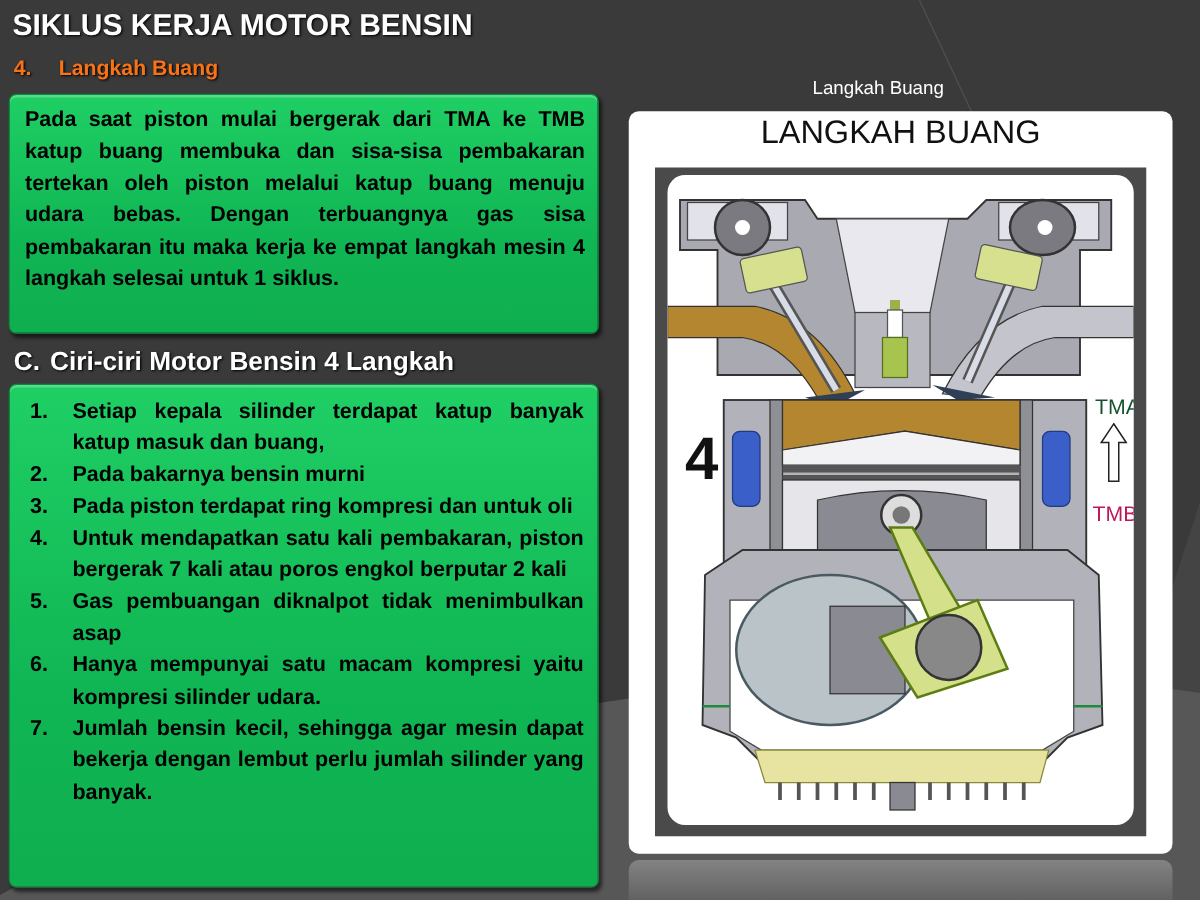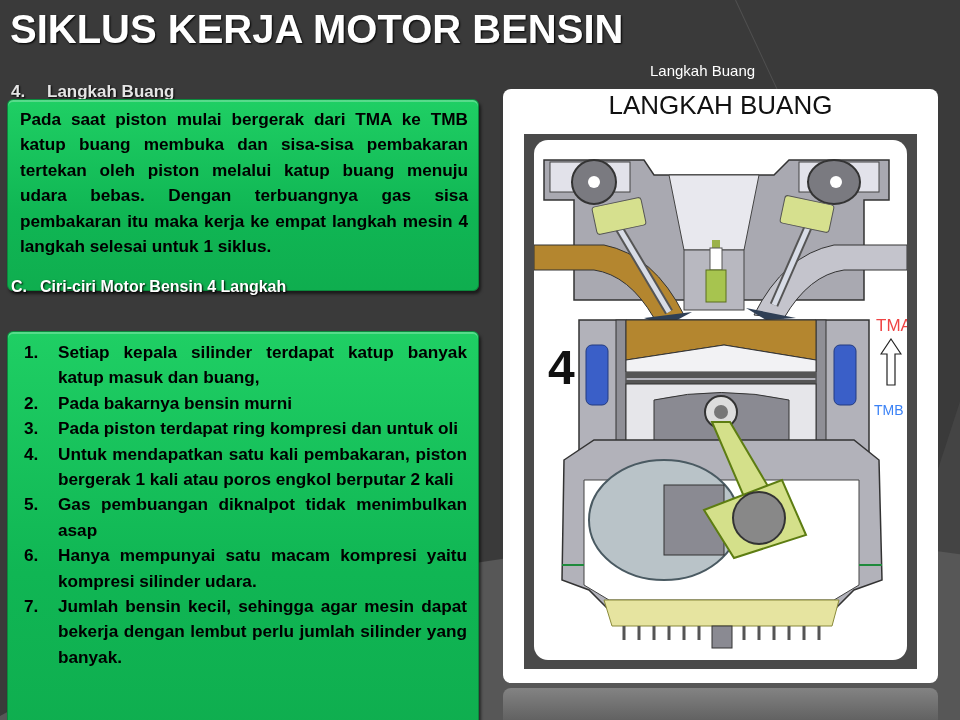--- a/index.html
+++ b/index.html
@@ -21,48 +21,46 @@
       width: 300px; height: 900px;
       background: #444;
       transform: rotate(18deg);
     }
     .bg-line {
       position: absolute; left: 735px; top: 0; width: 1px; height: 140px;
       background: #505050; transform: rotate(-25deg); transform-origin: top;
     }
     .title {
       position: absolute; left: 10px; top: 7px;
-      font-size: 40px; font-weight: bold; color: #ffffff;
+      font-size: 24px; font-weight: bold; color: #ffffff;
       letter-spacing: 0px; text-shadow: 1px 1px 2px #000;
     }
     .subtitle {
       position: absolute; left: 11px; top: 45px;
-      font-size: 17px; font-weight: bold; color: #e5e5e5;
+      font-size: 17px; font-weight: bold; color: #f97316;
       text-shadow: 1px 1px 2px #000;
-      margin-top: 37px;
     }
     .subtitle .num { display: inline-block; width: 36px; }
     .greenbox {
       position: absolute;
       background: linear-gradient(#1fcf64, #10b654 60%, #0fae4f);
       border: 1px solid #0a8a3c;
       border-radius: 6px;
       box-shadow: 2px 3px 3px rgba(0,0,0,0.55), inset 0 2px 0 rgba(255,255,255,0.25);
       color: #000;
       font-weight: bold;
-      margin-top: 24px;
     }
     .box1 {
       left: 7px; top: 75px; width: 472px; height: 192px;
       padding: 7px 10px 0 12px;
       font-size: 17.2px; line-height: 25.4px; text-align: justify;
     }
     .section-head {
       position: absolute; left: 11px; top: 278px;
-      font-size: 16px; font-weight: bold; color: #fff;
+      font-size: 21px; font-weight: bold; color: #fff;
       text-shadow: 1px 1px 2px #000;
     }
     .section-head .letter { display: inline-block; width: 29px; }
     .box2 {
       left: 7px; top: 307px; width: 472px; height: 403px;
       padding: 8px 11px 0 16px;
       font-size: 17.2px; line-height: 25.4px;
     }
     .box2 ol { list-style: none; }
     .box2 li { display: flex; }
@@ -90,22 +88,22 @@
       background: #4a4a4a;
     }
     .diagram-inner {
       position: absolute; left: 10px; top: 6px; width: 373px; height: 520px;
       background: #fff; border-radius: 14px; overflow: hidden;
     }
     .big4 {
       position: absolute; left: 14px; top: 200px;
       font-size: 48px; font-weight: bold; color: #111;
     }
-    .tma { position: absolute; left: 342px; top: 176px; font-size: 17px; color: #ef4444; }
-    .tmb { position: absolute; left: 340px; top: 262px; font-size: 14px; color: #3b82f6; }
+    .tma { position: absolute; left: 342px; top: 176px; font-size: 17px; color: #14532d; }
+    .tmb { position: absolute; left: 340px; top: 262px; font-size: 17px; color: #be185d; }
     .arrow { position: absolute; left: 346px; top: 198px; }
   </style>
 </head>
 <body>
 
 <div class="bg-swoosh2"></div>
 <div class="bg-swoosh"></div>
 <div class="bg-line"></div>
 
 <h1 class="title">SIKLUS KERJA MOTOR BENSIN</h1>
@@ -130,21 +128,21 @@
     <li>
         <span class="n">2.</span>
         <span class="t">Pada bakarnya bensin murni</span>
       </li>
     <li>
         <span class="n">3.</span>
         <span class="t">Pada piston terdapat ring kompresi dan untuk oli</span>
       </li>
     <li>
         <span class="n">4.</span>
-        <span class="t">Untuk mendapatkan satu kali pembakaran, piston bergerak 1 kali  atau poros engkol berputar 2 kali</span>
+        <span class="t">Untuk mendapatkan satu kali pembakaran, piston bergerak 7 kali  atau poros engkol berputar 2 kali</span>
       </li>
     <li>
         <span class="n">5.</span>
         <span class="t">Gas pembuangan diknalpot tidak menimbulkan asap</span>
       </li>
     <li>
         <span class="n">6.</span>
         <span class="t">Hanya mempunyai satu macam kompresi yaitu kompresi silinder udara.</span>
       </li>
     <li>

